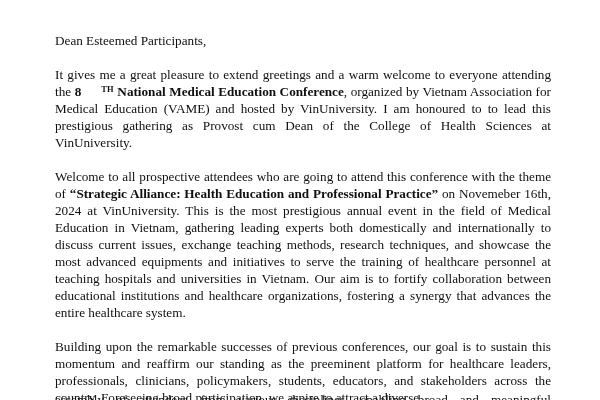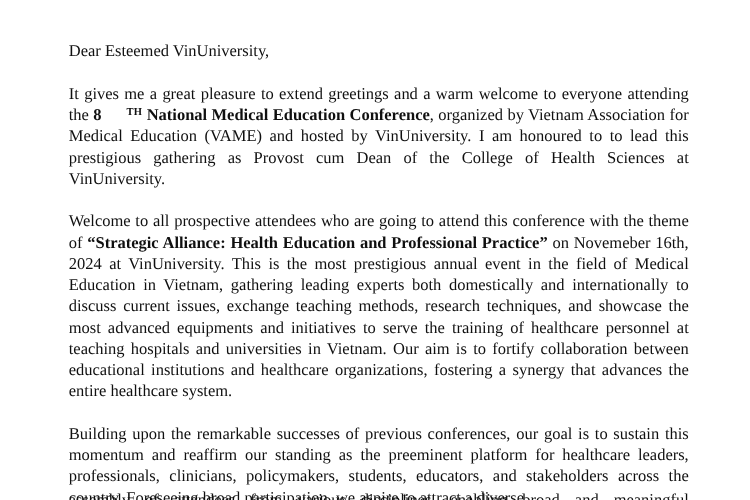--- a/index.html
+++ b/index.html
@@ -93,21 +93,21 @@
     height: 0;
   }
 </style>
 </head>
 <body>
 
 <div id="page">
 
   <div id="letter-body">
 
-    <p class="para salutation">Dear Esteemed VinUniversity,</p>
+    <p class="para salutation">Dean Esteemed Participants,</p>
 
     <p class="para">
       <span>It gives me a great pleasure to extend greetings and a warm welcome to everyone attending the </span><b>8</b><b class="sup">TH</b><b> National Medical Education Conference</b><span>, organized by Vietnam Association for Medical Education (VAME) and hosted by VinUniversity. I am honoured to to lead this prestigious gathering as Provost cum Dean of the College of Health Sciences at VinUniversity.</span>
     </p>
 
     <p class="para">
       <span>Welcome to all prospective attendees who are going to attend this conference with the theme of </span><b>“Strategic Alliance: Health Education and Professional Practice”</b><span> on Novemeber 16th, 2024 at VinUniversity. This is the most prestigious annual event in the field of Medical Education in Vietnam, gathering leading experts both domestically and internationally to discuss current issues, exchange teaching methods, research techniques, and showcase the most advanced equipments and initiatives to serve the training of healthcare personnel at teaching hospitals and universities in Vietnam. Our aim is to fortify collaboration between educational institutions and healthcare organizations, fostering a synergy that advances the entire healthcare system.</span>
     </p>
 
     <p class="para last">

